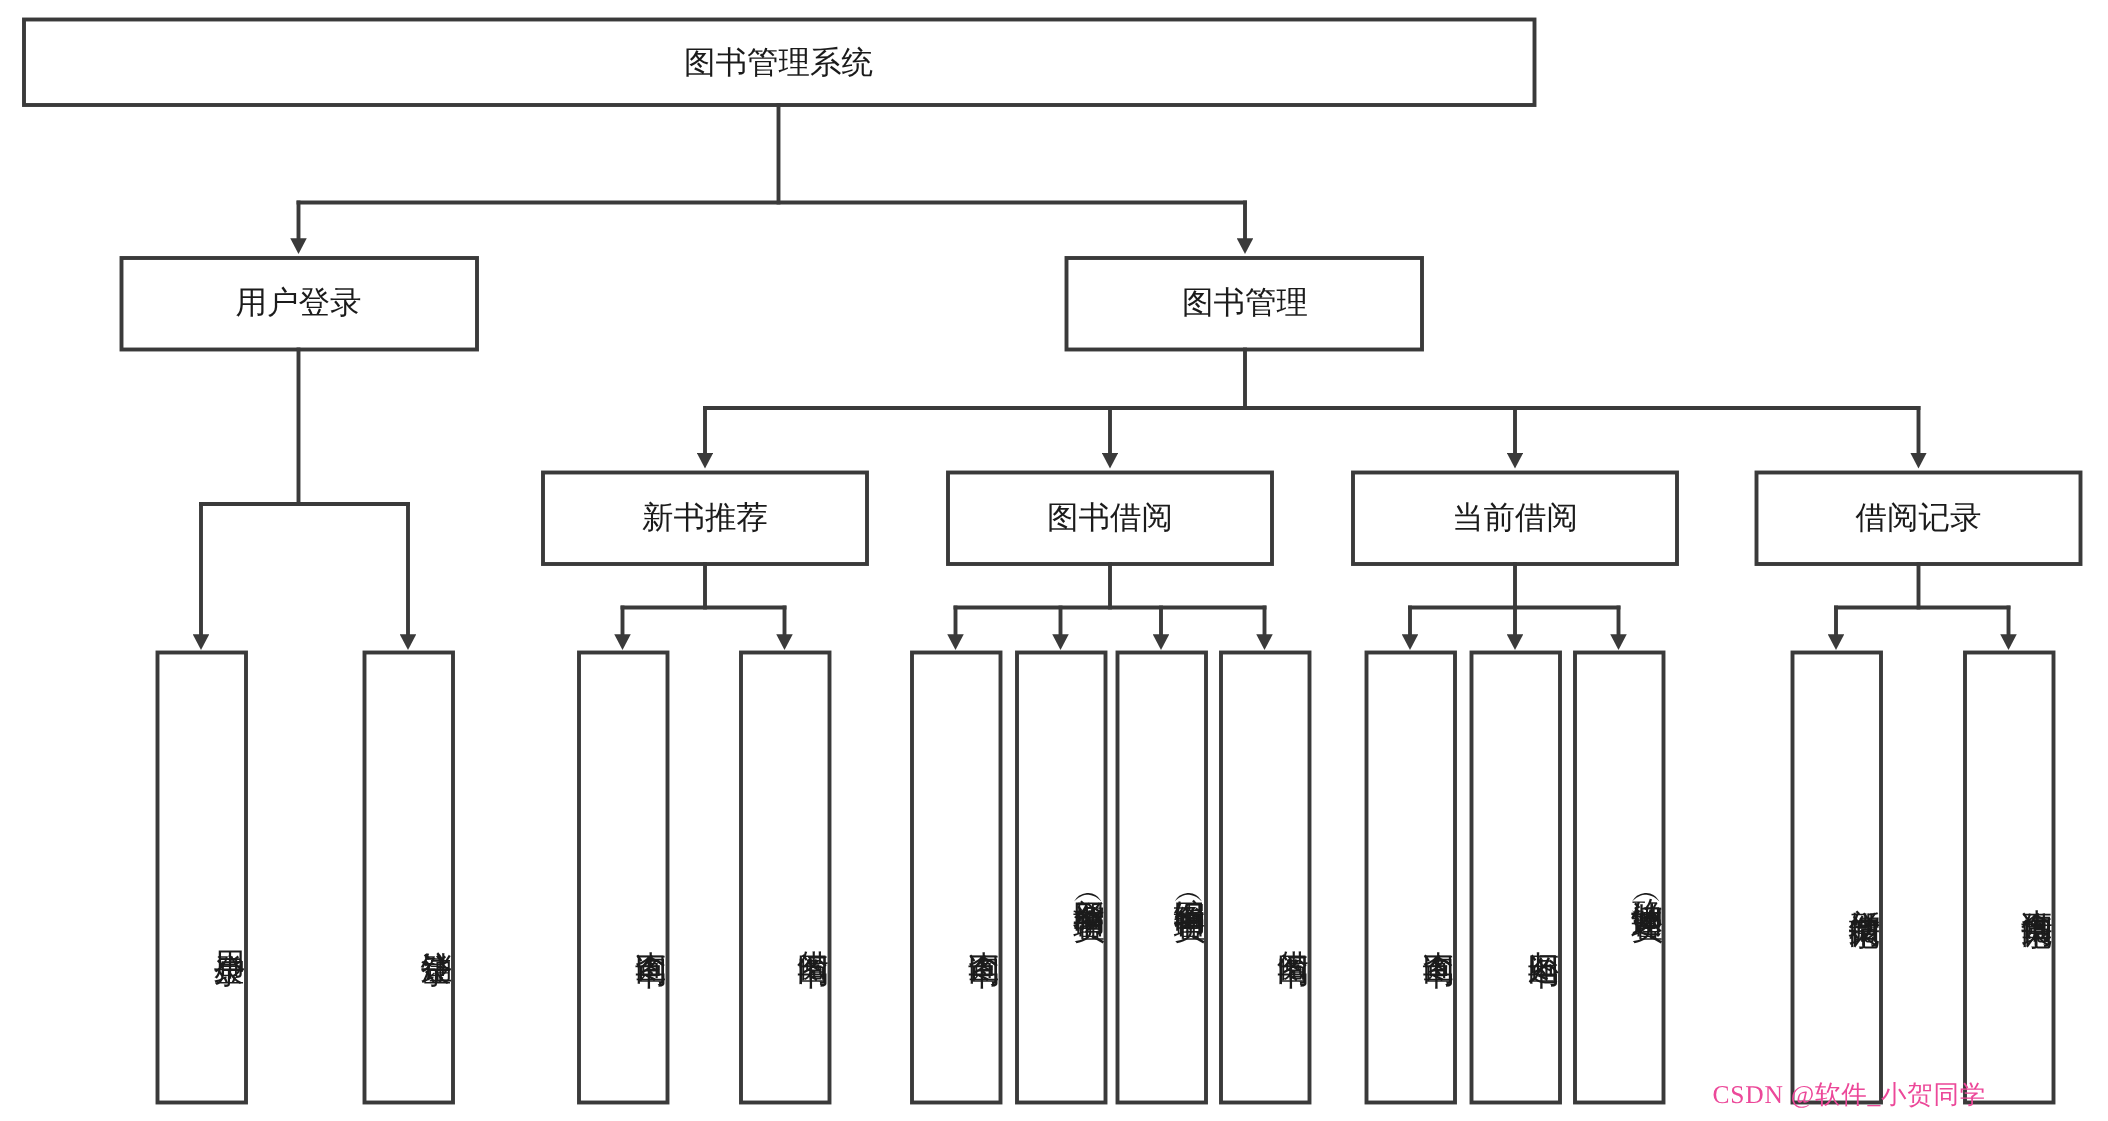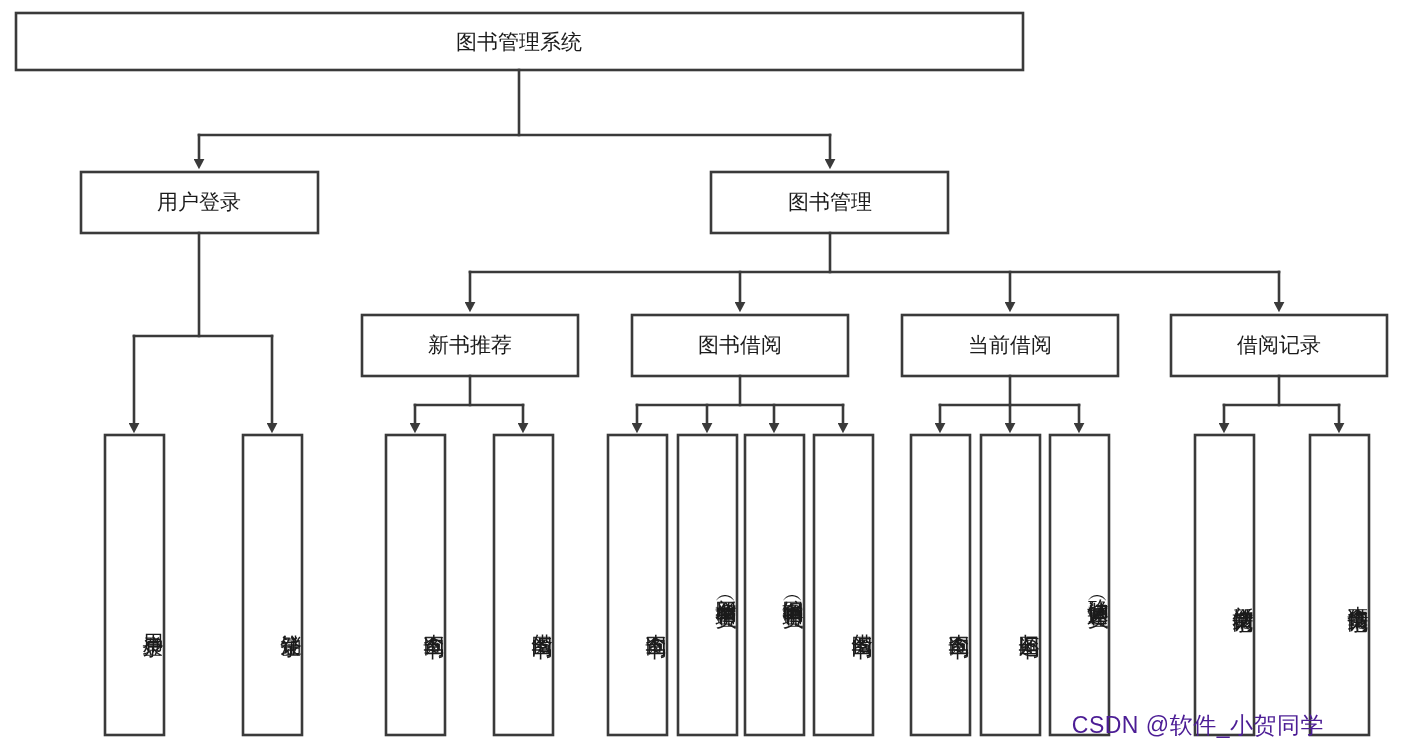--- a/index.html
+++ b/index.html
@@ -62,23 +62,23 @@
     display: flex;
     align-items: flex-start;
     justify-content: center;
     white-space: nowrap;
     pointer-events: none;
   }
   .watermark {
     position: absolute;
     right: 8px;
     bottom: 6px;
-    font-family: Liberation Sans, sans-serif;
-    font-size: 23px;
-    color: #4c1d95;
+    font-family: Liberation Serif, serif;
+    font-size: 17px;
+    color: #ec4899;
     white-space: nowrap;
     letter-spacing: 0.5px;
   }
 </style>
 </head>
 <body>
 
 <div id="diagram-root">
 
   <svg id="flowchart" viewBox="0 0 1405 747">

